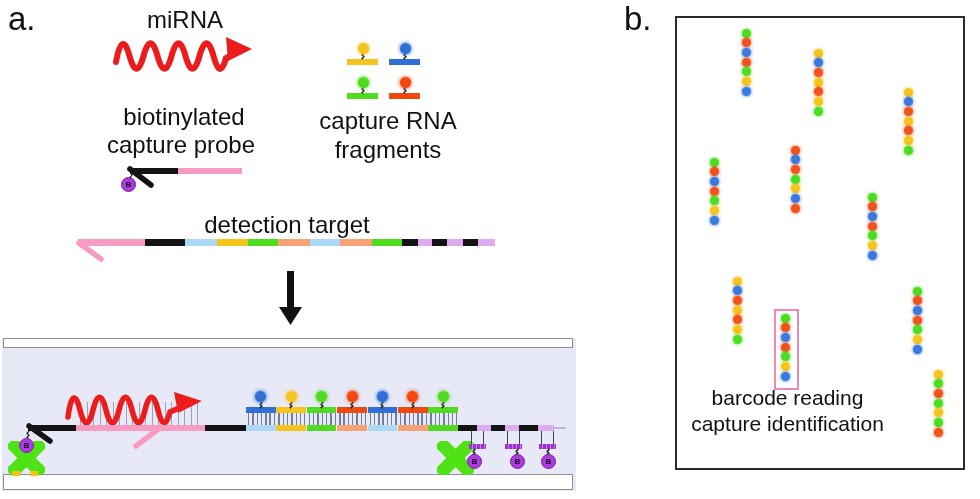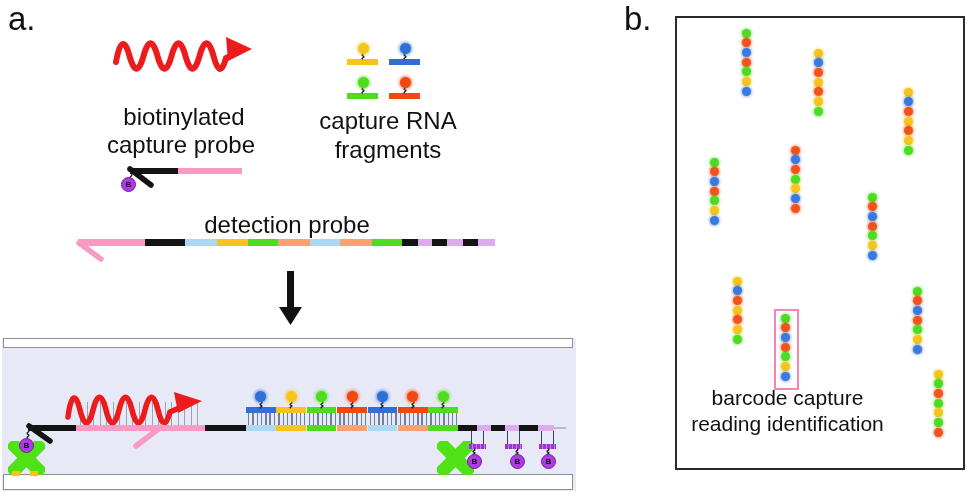--- a/index.html
+++ b/index.html
@@ -20,20 +20,21 @@
   .caption{position:absolute;text-align:center;font-size:21px;line-height:26px;color:#111;}
   .z0{z-index:0}.z1{z-index:1}.z2{z-index:2}.z3{z-index:3}.z4{z-index:4}
 </style>
 </head>
 <body>
 
 <div class="stage">
 
   <div class="lbl panel-label" style="left:8px;top:0px">a.</div>
 
+  <div class="lbl t24 center" style="left:185px;top:6px">miRNA</div>
 
   <svg class="abs z2" style="left:110px;top:33px" width="152" height="42" viewBox="0 0 152 42">
     <path d="M6 29 C10 6 15 6 19.5 23 C24 40 29 40 33.5 23 C38 6 43 6 47.5 23 C52 40 57 40 61.5 23 C66 6 71 6 75.5 23 C80 40 85 40 89.5 23 C94 6 99 6 103.5 23 C108 40 112 40 116 25 L134 16" fill="none" stroke="#ed1c1c" stroke-width="6" stroke-linecap="round"></path>
     <polygon points="116,4 142,16 118,28" fill="#ed1c1c"></polygon>
   </svg>
 
   <div class="lbl t24 center" style="left:184px;top:103px">biotinylated</div>
   <div class="lbl t24 center" style="left:181px;top:131px">capture probe</div>
 
   <div class="seg z3" style="left:130px;top:168px;width:48px;height:5.5px;background:#141414"></div>
@@ -61,21 +62,21 @@
       <svg width="8" height="7" style="position: absolute; left: 359px; top: 86px; z-index: 3; overflow: visible;">
         <path d="M4 0 C7.5 1.4000000000000001 0.5 2.4499999999999997 4 3.8500000000000005 C7.5 5.25 0.5 6.3 4 7" fill="none" stroke="#222" stroke-width="1.3"></path>
       </svg>
       <div class="seg z3" style="left: 389px; top: 93px; width: 31px; height: 6px; background: rgb(241, 72, 15);"></div>
       <div class="dotc z4" style="left: 399.5px; top: 76.5px; width: 11px; height: 11px; background: rgb(241, 72, 15); box-shadow: rgba(241, 72, 15, 0.6) 0px 0px 3px 1.2px;"></div>
       <svg width="8" height="7" style="position: absolute; left: 401px; top: 86px; z-index: 3; overflow: visible;">
         <path d="M4 0 C7.5 1.4000000000000001 0.5 2.4499999999999997 4 3.8500000000000005 C7.5 5.25 0.5 6.3 4 7" fill="none" stroke="#222" stroke-width="1.3"></path>
       </svg>
     </div>
 
-  <div class="lbl t24 center" style="left:287px;top:211px">detection probe</div>
+  <div class="lbl t24 center" style="left:287px;top:211px">detection target</div>
 
   <div id="dp-layer">
       <div class="seg z3" style="left: 78px; top: 239px; width: 67px; height: 7px; background: rgb(247, 155, 196);"></div>
       <div class="seg z3" style="left: 145px; top: 239px; width: 40px; height: 7px; background: rgb(20, 20, 20);"></div>
       <div class="seg z3" style="left: 185px; top: 239px; width: 32px; height: 7px; background: rgb(171, 216, 244);"></div>
       <div class="seg z3" style="left: 217px; top: 239px; width: 31px; height: 7px; background: rgb(245, 196, 29);"></div>
       <div class="seg z3" style="left: 248px; top: 239px; width: 30px; height: 7px; background: rgb(79, 220, 31);"></div>
       <div class="seg z3" style="left: 278px; top: 239px; width: 32px; height: 7px; background: rgb(248, 162, 115);"></div>
       <div class="seg z3" style="left: 310px; top: 239px; width: 30px; height: 7px; background: rgb(171, 216, 244);"></div>
       <div class="seg z3" style="left: 340px; top: 239px; width: 32px; height: 7px; background: rgb(248, 162, 115);"></div>
@@ -348,17 +349,17 @@
       <div class="abs z1" style="left: 774px; top: 309px; width: 21px; height: 77px; border: 2px solid rgb(245, 133, 178);"></div>
       <div class="dotc z2" style="left: 780.5px; top: 313.5px; width: 9px; height: 9px; background: rgb(76, 220, 34); box-shadow: rgba(76, 220, 34, 0.533) 0px 0px 2.5px 1px;"></div>
       <div class="dotc z2" style="left: 780.5px; top: 323.2px; width: 9px; height: 9px; background: rgb(242, 82, 28); box-shadow: rgba(242, 82, 28, 0.533) 0px 0px 2.5px 1px;"></div>
       <div class="dotc z2" style="left: 780.5px; top: 332.9px; width: 9px; height: 9px; background: rgb(58, 122, 222); box-shadow: rgba(58, 122, 222, 0.533) 0px 0px 2.5px 1px;"></div>
       <div class="dotc z2" style="left: 780.5px; top: 342.6px; width: 9px; height: 9px; background: rgb(242, 82, 28); box-shadow: rgba(242, 82, 28, 0.533) 0px 0px 2.5px 1px;"></div>
       <div class="dotc z2" style="left: 780.5px; top: 352.3px; width: 9px; height: 9px; background: rgb(76, 220, 34); box-shadow: rgba(76, 220, 34, 0.533) 0px 0px 2.5px 1px;"></div>
       <div class="dotc z2" style="left: 780.5px; top: 362px; width: 9px; height: 9px; background: rgb(245, 196, 29); box-shadow: rgba(245, 196, 29, 0.533) 0px 0px 2.5px 1px;"></div>
       <div class="dotc z2" style="left: 780.5px; top: 371.7px; width: 9px; height: 9px; background: rgb(58, 122, 222); box-shadow: rgba(58, 122, 222, 0.533) 0px 0px 2.5px 1px;"></div>
     </div>
   <div class="caption z2" style="left:665px;top:385px;width:245px">
-    <div>barcode capture</div>
-    <div>reading identification</div>
+    <div>barcode reading</div>
+    <div>capture identification</div>
   </div>
 
 </div>
 
 </body></html>

